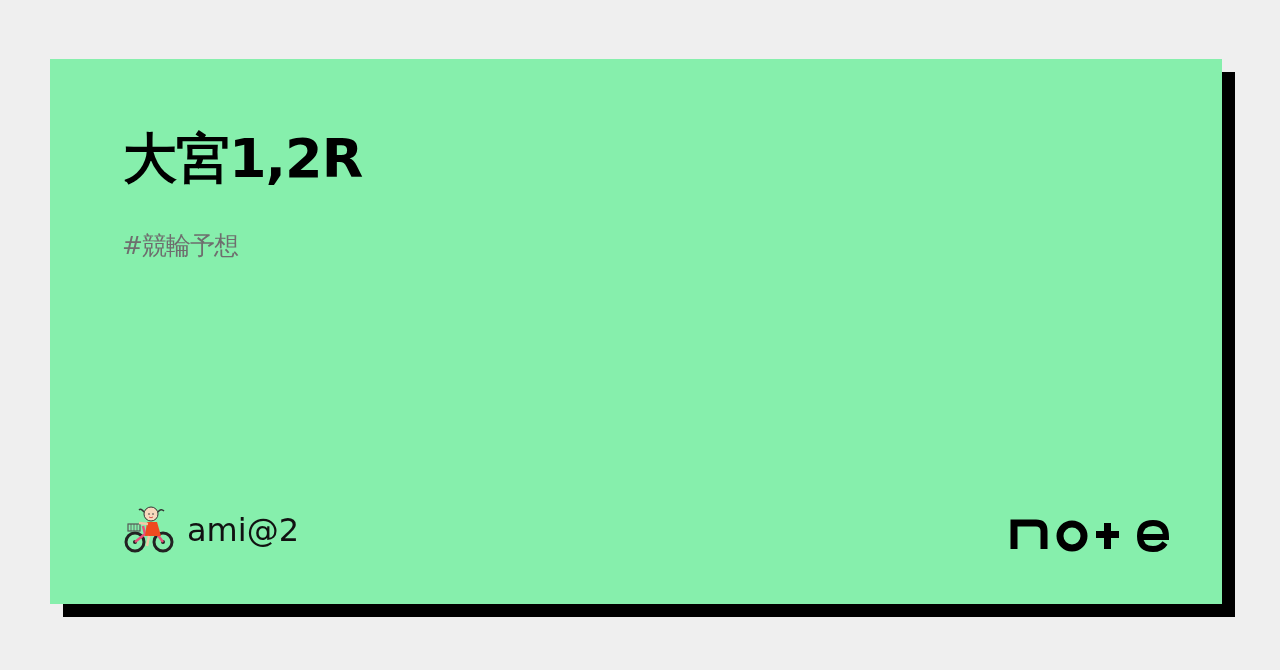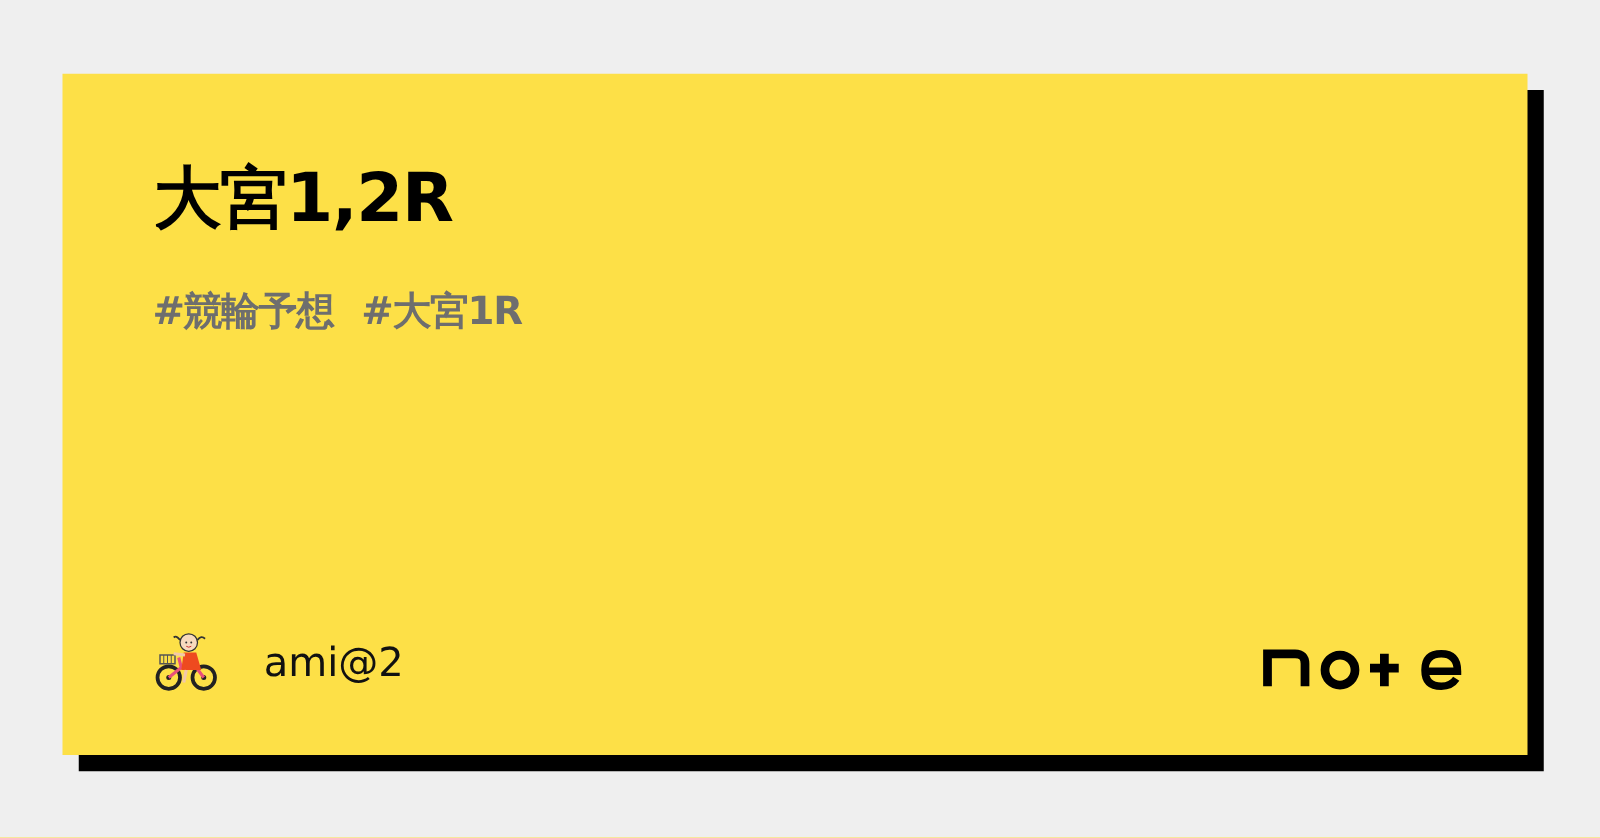--- a/index.html
+++ b/index.html
@@ -21,55 +21,54 @@
       width: 1172px;
       height: 545px;
       background: #000000;
     }
     .card {
       position: absolute;
       left: 50px;
       top: 59px;
       width: 1172px;
       height: 545px;
-      background: #fde047;
+      background: #86efac;
     }
     .title {
       position: absolute;
       left: 73px;
       top: 68px;
       margin: 0;
       font-size: 54px;
       font-weight: bold;
       line-height: 1.2;
       color: #000000;
       letter-spacing: -1px;
     }
     .tags {
       position: absolute;
       left: 72px;
       top: 172px;
       display: flex;
-      gap: 22px;
-      font-size: 31px;
+      gap: 34px;
+      font-size: 25px;
       color: #6e6e6e;
       line-height: 1.2;
-      font-weight: bold;
     }
     .tag {
       white-space: nowrap;
       letter-spacing: -1px;
     }
     .author {
       position: absolute;
       left: 73px;
       top: 445px;
       display: flex;
       align-items: center;
-      gap: 36px;
+      gap: 12px;
     }
     .avatar {
       width: 52px;
       height: 52px;
       display: block;
     }
     .author-name {
       font-size: 32px;
       color: #111111;
       line-height: 1;
@@ -85,21 +84,20 @@
 </head>
 <body>
 
 <div class="card-shadow"></div>
 
 <div class="card">
   <h1 class="title">大宮1,2R</h1>
 
   <div class="tags">
     <span class="tag">#競輪予想</span>
-    <span class="tag">#大宮1R</span>
   </div>
 
   <div class="author">
     <svg class="avatar" viewBox="0 0 52 52">
 
       <circle cx="12" cy="38" r="9" fill="none" stroke="#222" stroke-width="3"></circle>
       <circle cx="40" cy="38" r="9" fill="none" stroke="#222" stroke-width="3"></circle>
       <circle cx="12" cy="38" r="2" fill="#222"></circle>
       <circle cx="40" cy="38" r="2" fill="#222"></circle>
 

